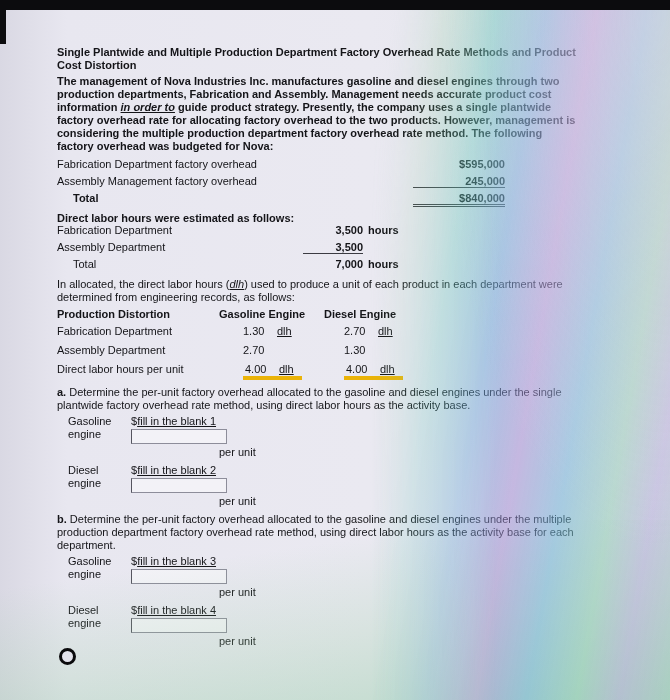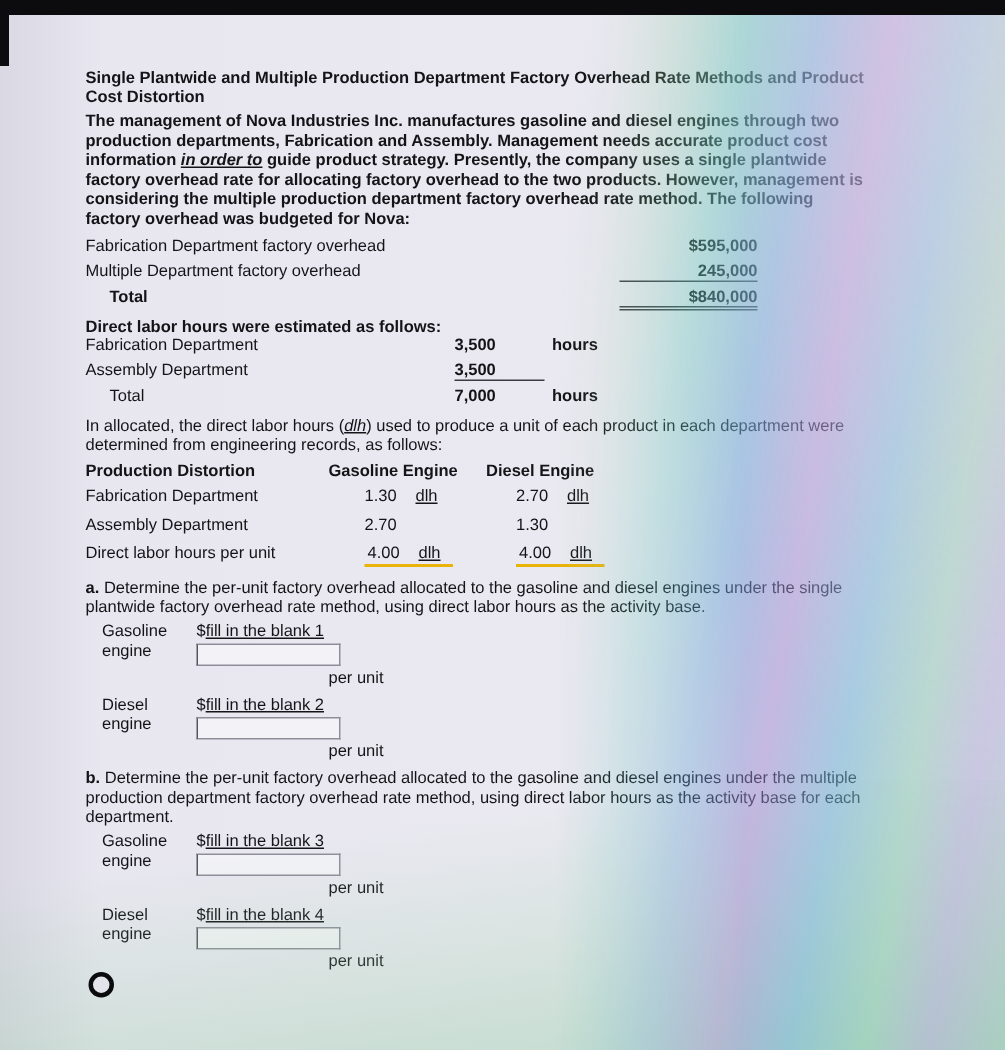--- a/index.html
+++ b/index.html
@@ -59,36 +59,36 @@
   .ov-value { width: 92px; text-align: right; font-weight: bold; }
   .ov-value.rule { border-bottom: 1px solid #3b3b42; }
   .ov-value.total-rule { border-bottom: 3px double #3b3b42; }
 
   .section-heading { font-weight: bold; }
 
   .dl-table { margin-bottom: 3px; }
   .dl-row { display: flex; width: 360px; height: 17px; align-items: baseline; }
   .dl-label { flex: 1; }
   .dl-label.indent { padding-left: 16px; }
-  .dl-num { width: 60px; text-align: left; font-weight: bold; }
+  .dl-num { width: 60px; text-align: right; font-weight: bold; }
   .dl-num.rule { border-bottom: 1px solid #3b3b42; }
   .dl-suffix { width: 54px; padding-left: 5px; font-weight: bold; }
 
   .addition { line-height: 13px; margin-bottom: 4px; width: 524px; }
 
   .ut { margin-bottom: 4px; }
   .ut-row { display: flex; width: 380px; height: 17px; align-items: baseline; }
   .ut-row.spaced { height: 19px; }
   .ut-c1 { width: 162px; }
   .ut-c2 { width: 105px; }
   .ut-c3 { width: 110px; }
   .ut-head { font-weight: bold; }
   .val { display: inline-block; margin-left: 24px; }
   .ut-c3 .val { margin-left: 20px; }
-  .val.ruled { border-bottom: 2px solid #eab308; padding: 0 8px 1px 2px; }
+  .val.ruled { border-bottom: 4px solid #eab308; padding: 0 8px 1px 2px; }
   .num { display: inline-block; width: 30px; text-align: left; }
   .dlh-link { text-decoration: underline; margin-left: 4px; cursor: pointer; }
 
   .question { line-height: 13px; margin: 2px 0 3px; width: 524px; }
   .q-marker { font-weight: bold; }
 
   .answer { display: flex; margin: 2px 0 5px 11px; }
   .ans-label { width: 56px; line-height: 13px; }
   .ans-main { margin-left: 7px; }
   .blank-line { line-height: 13px; }
@@ -118,21 +118,21 @@
   <div class="title">Single Plantwide and Multiple Production Department Factory Overhead Rate Methods and Product Cost Distortion</div>
 
   <p class="intro"><span>The management of Nova Industries Inc. manufactures gasoline and diesel engines through two production departments, Fabrication and Assembly. Management needs accurate product cost information </span><span class="link">in order to</span><span> guide product strategy. Presently, the company uses a single plantwide factory overhead rate for allocating factory overhead to the two products. However, management is considering the multiple production department factory overhead rate method. The following factory overhead was budgeted for Nova:</span></p>
 
   <div class="ov-table">
     <div class="ov-row">
       <div class="ov-label">Fabrication Department factory overhead</div>
       <div class="ov-value">$595,000</div>
     </div>
     <div class="ov-row">
-      <div class="ov-label">Multiple Department factory overhead</div>
+      <div class="ov-label">Assembly Management factory overhead</div>
       <div class="ov-value rule">245,000</div>
     </div>
     <div class="ov-row">
       <div class="ov-label indent">Total</div>
       <div class="ov-value total-rule">$840,000</div>
     </div>
   </div>
 
   <div class="section-heading">Direct labor hours were estimated as follows:</div>
 

